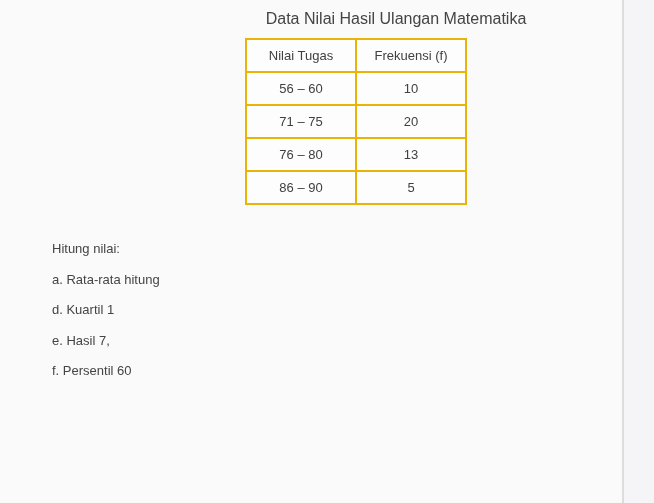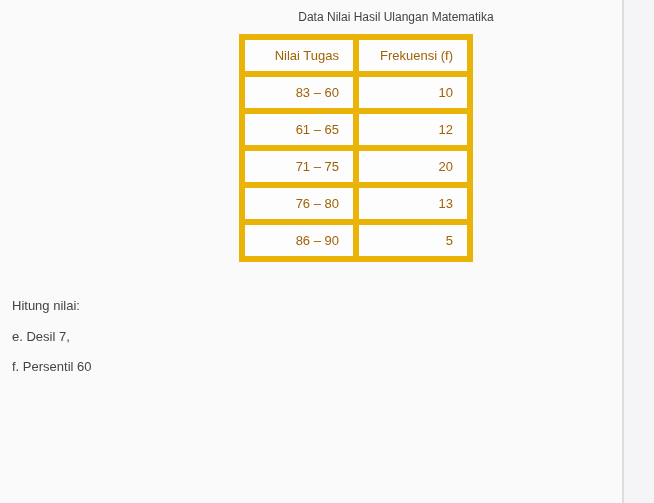--- a/index.html
+++ b/index.html
@@ -17,96 +17,95 @@
     .page {
       background: #fafafa;
       padding: 10px 20px 10px 10px;
       height: 100%;
       box-sizing: border-box;
       border-right: 2px solid #ddd;
       margin-right: 30px;
     }
     .title {
       text-align: center;
-      font-size: 12px;
+      font-size: 16px;
       color: #444;
       margin-bottom: 10px;
       margin-left: 180px;
     }
     .table-wrap {
       display: flex;
       justify-content: center;
       margin-left: 100px;
       margin-bottom: 30px;
     }
     table {
       border-collapse: collapse;
       background: #fdfdfd;
     }
     th, td {
-      border: 6px solid #eab308;
+      border: 2px solid #eab308;
       padding: 8px 14px;
-      text-align: right;
+      text-align: center;
       font-size: 13px;
-      color: #a16207;
+      color: #404040;
       min-width: 80px;
     }
     th {
       font-weight: normal;
     }
     .questions {
       margin-top: 20px;
       padding-left: 2px;
       font-size: 13px;
       color: #444;
       line-height: 2.2;
     }
     .questions div {
       margin-bottom: 2px;
+      margin-left: 40px;
     }
   </style>
 </head>
 <body>
 
 <div class="page">
 
   <div class="title">Data Nilai Hasil Ulangan Matematika</div>
 
   <div class="table-wrap">
     <table>
       <thead>
         <tr>
           <th>Nilai Tugas</th>
           <th>Frekuensi (f)</th>
         </tr>
       </thead>
       <tbody>
         <tr>
-          <td>83 – 60</td>
+          <td>56 – 60</td>
           <td>10</td>
-        </tr>
-        <tr>
-          <td>61 – 65</td>
-          <td>12</td>
         </tr>
         <tr>
           <td>71 – 75</td>
           <td>20</td>
         </tr>
         <tr>
           <td>76 – 80</td>
           <td>13</td>
         </tr>
         <tr>
           <td>86 – 90</td>
           <td>5</td>
         </tr>
       </tbody>
     </table>
   </div>
 
   <div class="questions">
     <div>Hitung nilai:</div>
-    <div>e. Desil 7,</div>
+    <div>a. Rata-rata hitung</div>
+    <div>d. Kuartil 1</div>
+    <div>e. Hasil 7,</div>
     <div>f. Persentil 60</div>
   </div>
 
 </div>
 
 </body></html>

